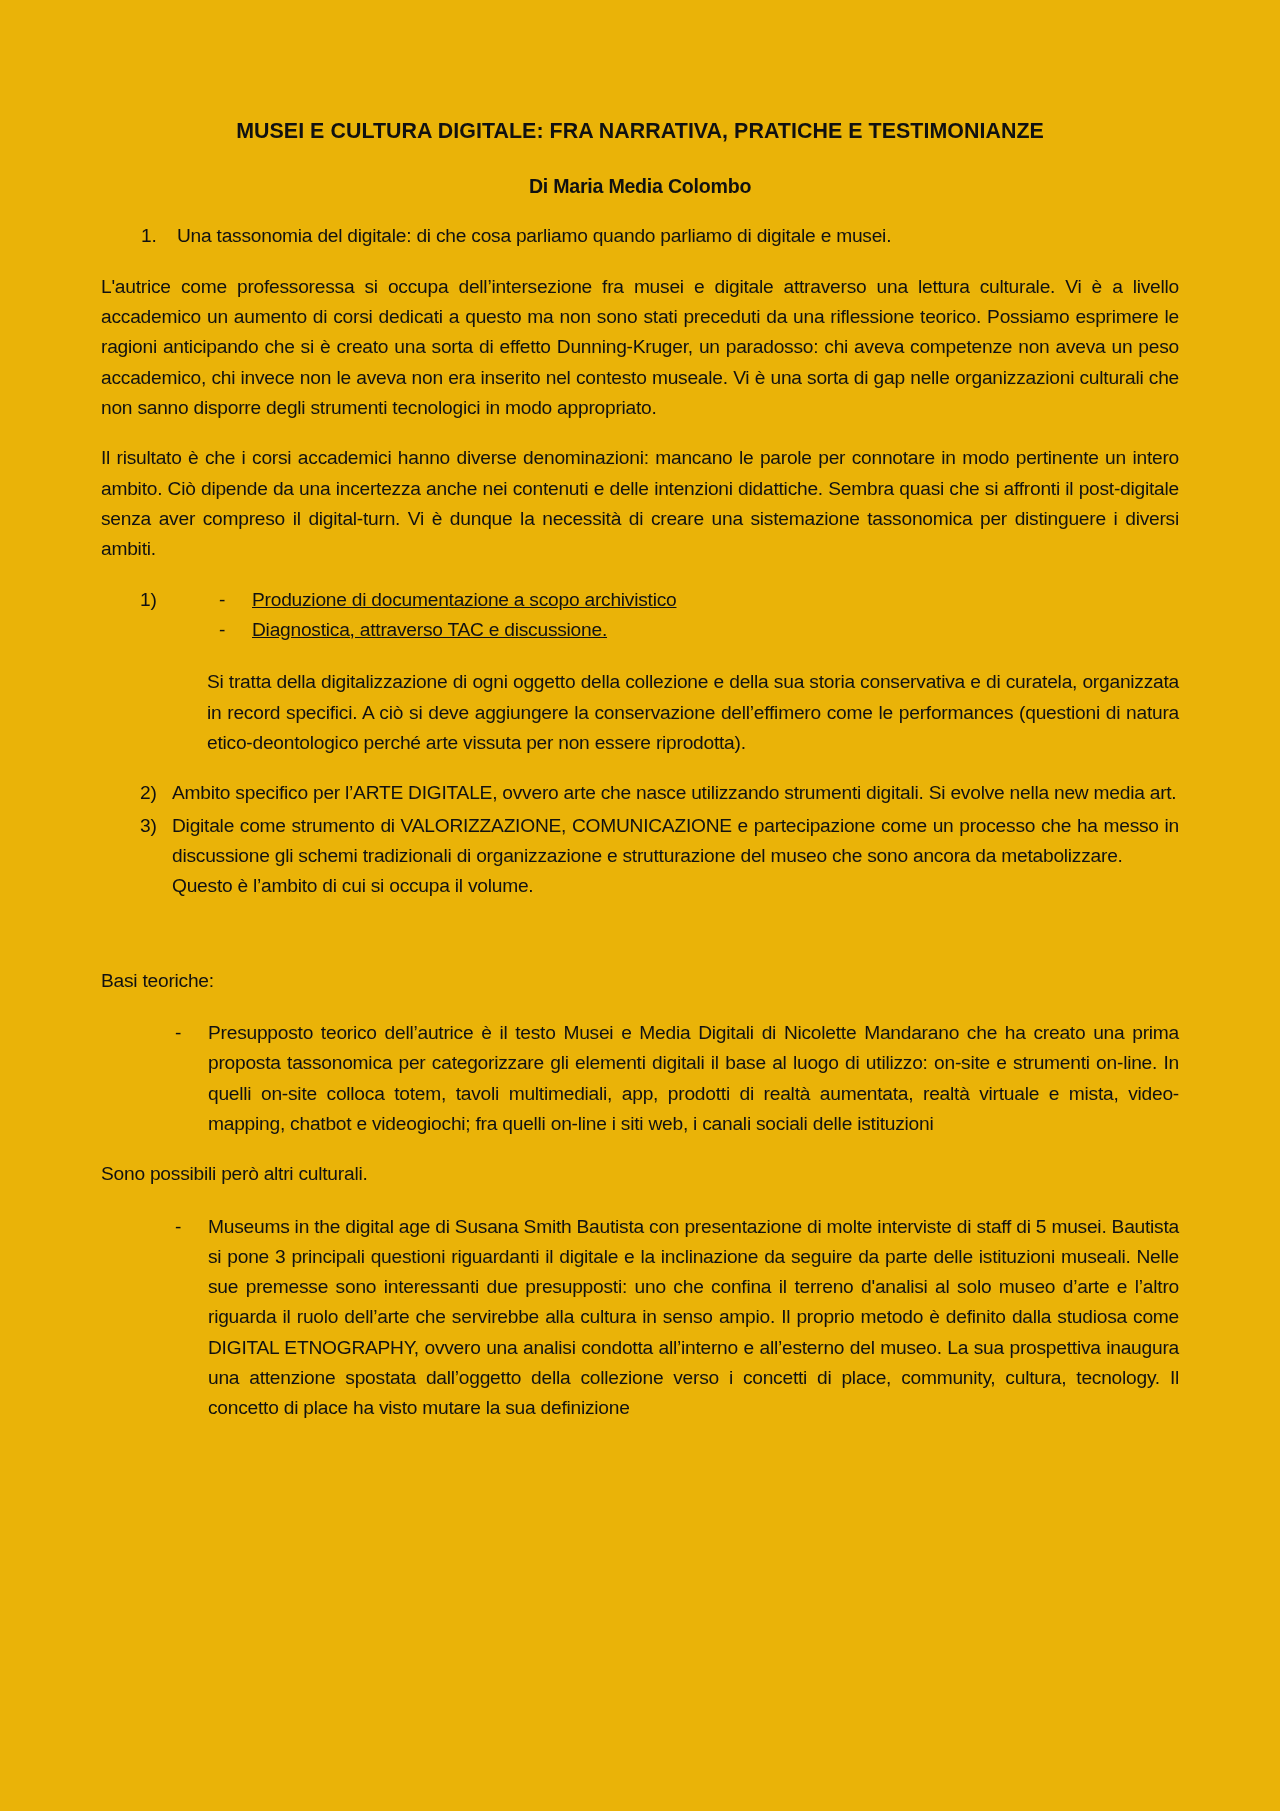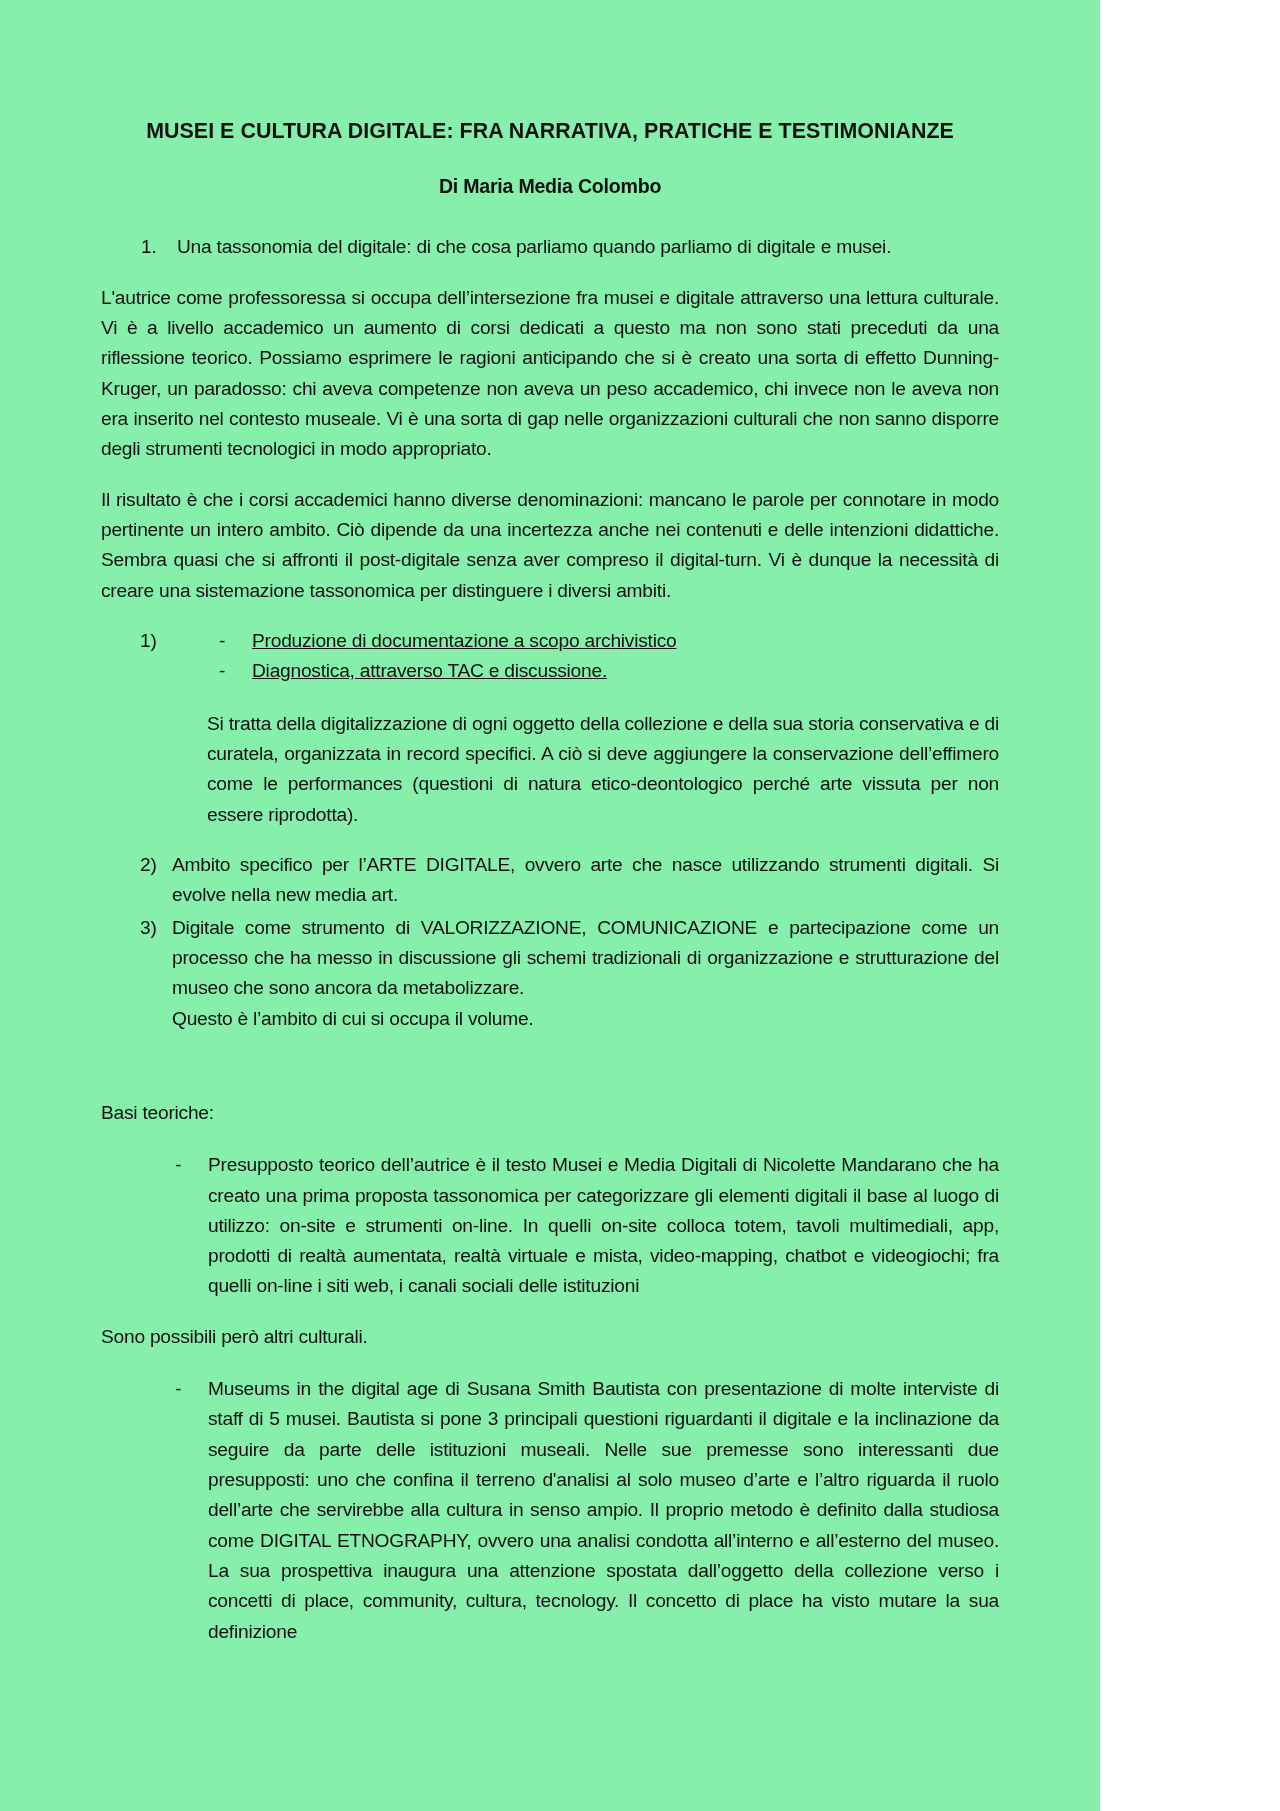--- a/index.html
+++ b/index.html
@@ -8,25 +8,25 @@
     background: #ffffff;
   }
   body {
     width: 1280px;
     min-height: 1811px;
     font-family: "Liberation Sans", "DejaVu Sans", sans-serif;
     color: #111111;
     -webkit-font-smoothing: antialiased;
   }
   .page {
-    width: 1100px;
+    width: 1280px;
     min-height: 1811px;
     box-sizing: border-box;
     padding: 118px 101px 44px 101px;
-    background: #86efac;
+    background: #eab308;
   }
   
   .doc {
     font-size: 19.2px;
     line-height: 1.52;
     transform-origin: top left;
   }
   .narrow {
     font-stretch: condensed;
     letter-spacing: -0.24px;
@@ -50,21 +50,21 @@
   p.body-par {
     margin: 20px 0 0 0;
     text-align: justify;
     text-justify: inter-word;
     line-height: 1.58;
     font-size: 19.2px;
   }
 
   
   ol.top-list {
-    margin: 33px 0 0 0;
+    margin: 22px 0 0 0;
     padding-left: 40px;
     list-style: none;
     counter-reset: topnum;
   }
   ol.top-list > li {
     counter-increment: topnum;
     position: relative;
     padding-left: 36px;
     line-height: 1.58;
     margin: 0;

